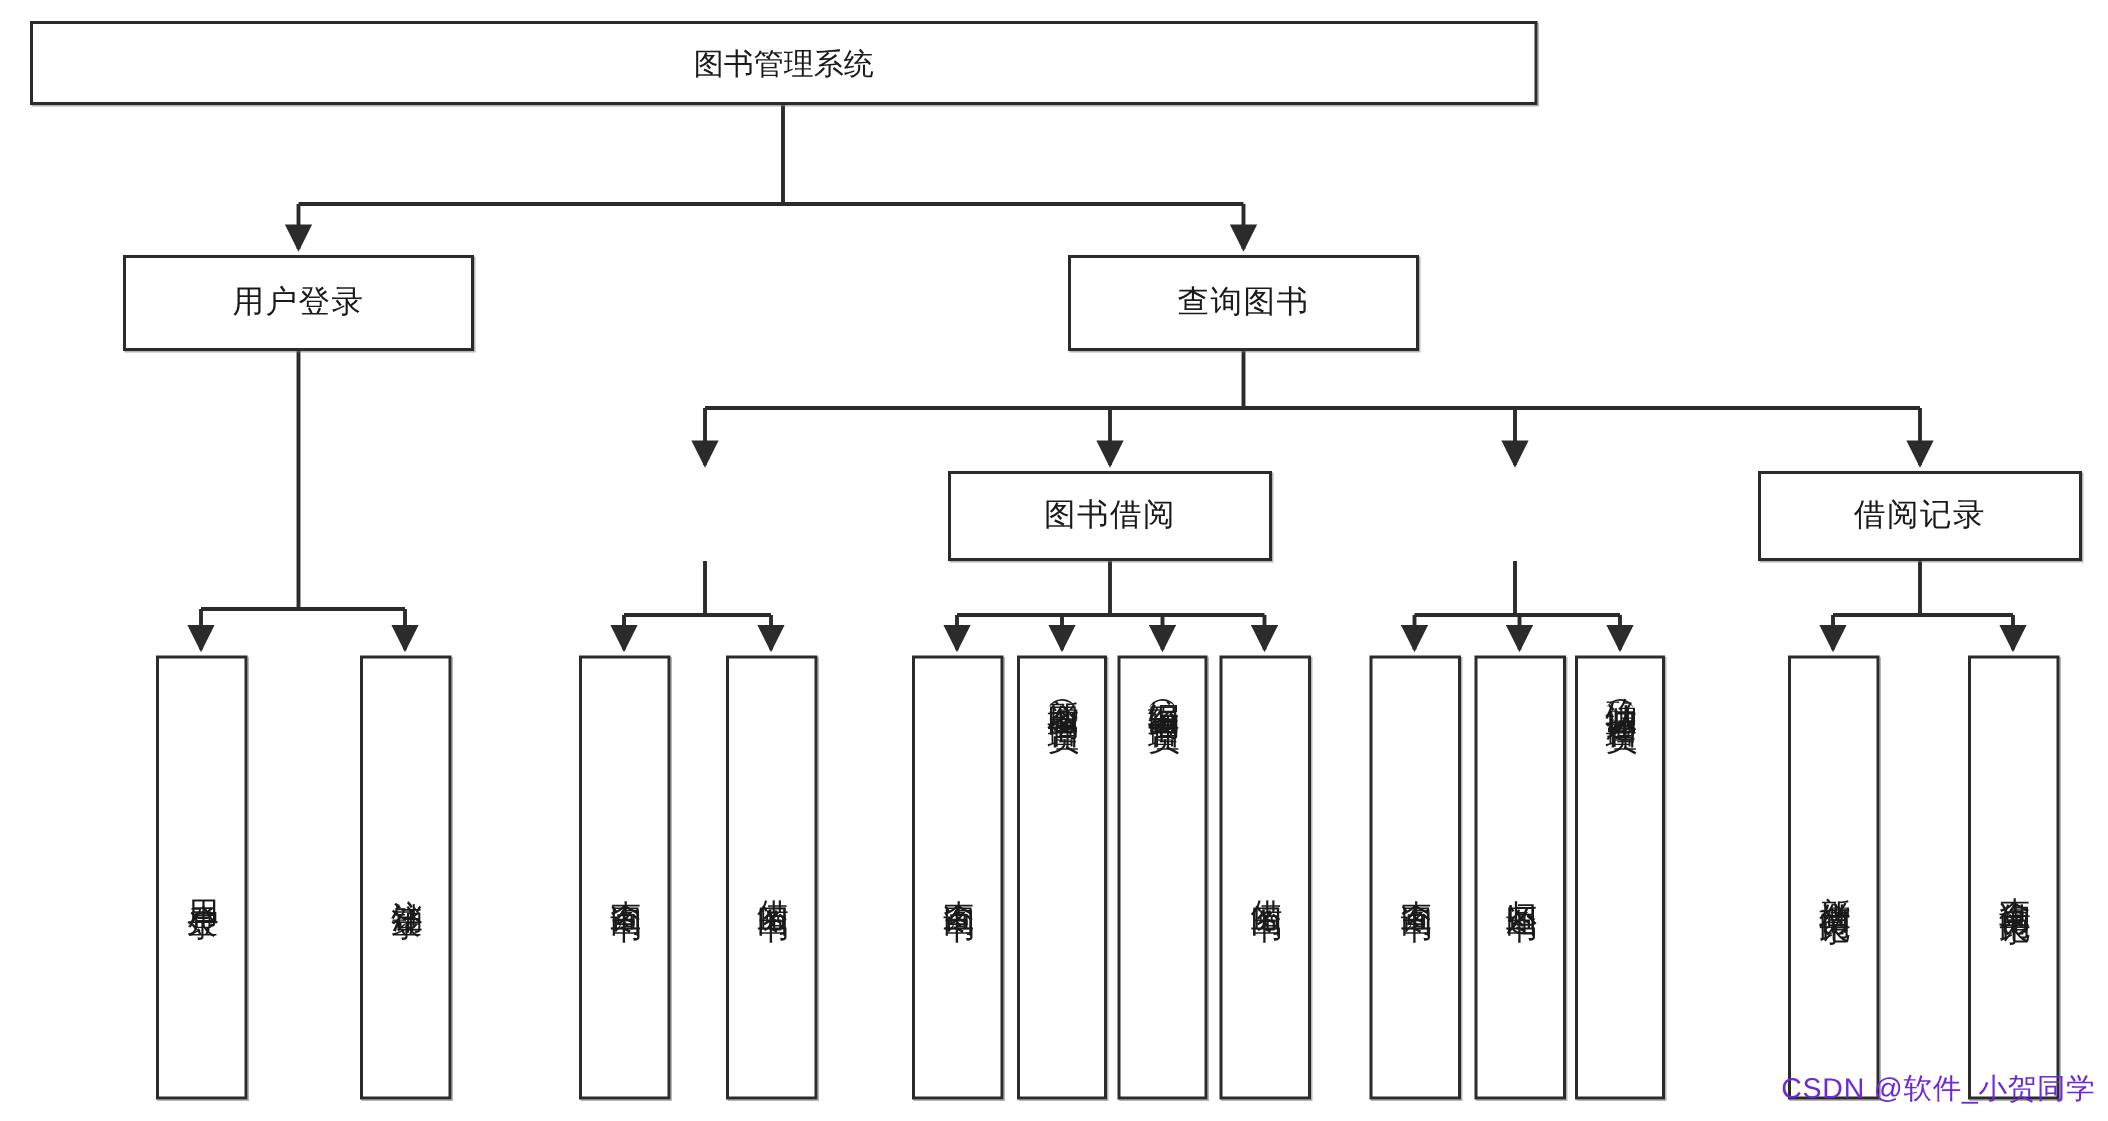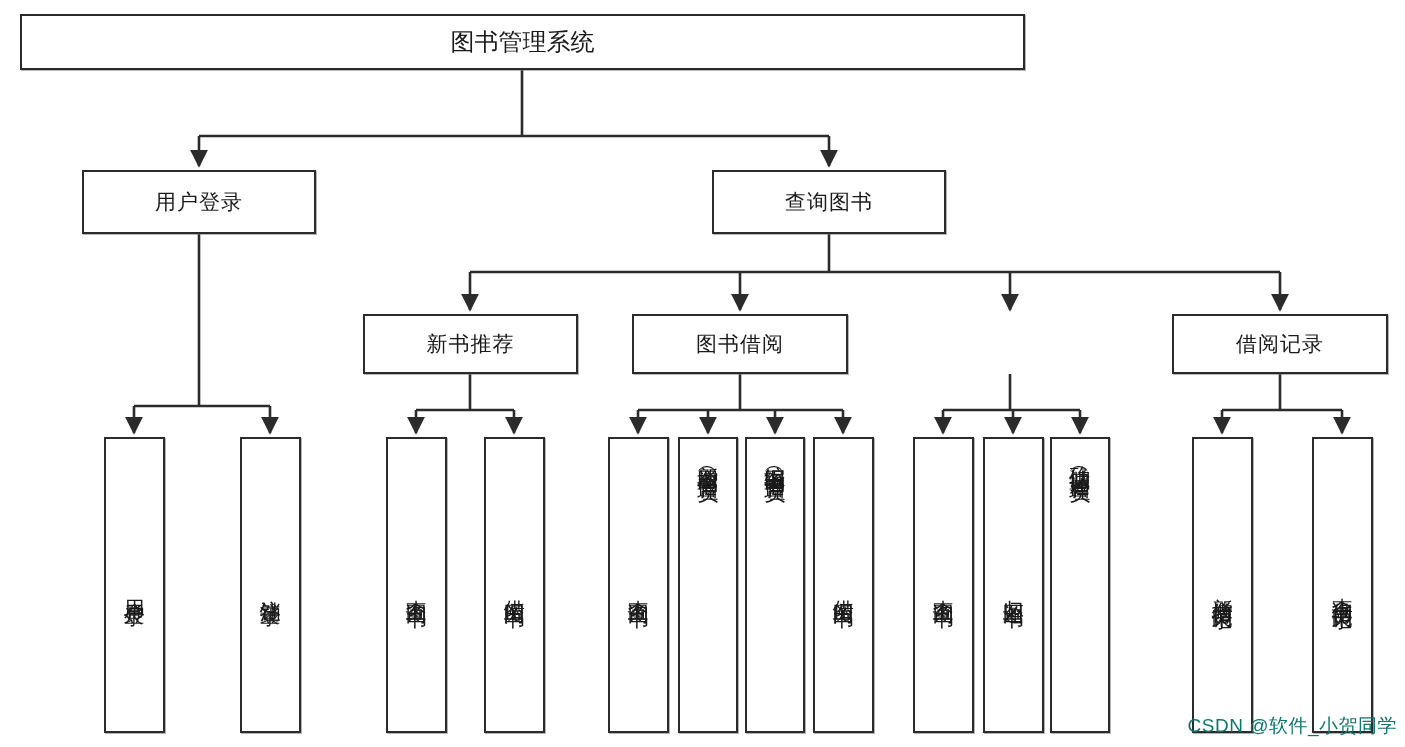--- a/index.html
+++ b/index.html
@@ -35,21 +35,21 @@
     justify-content: center;
     color: #1a1a1a;
     box-shadow: 1px 1px 0 rgba(120,120,120,0.55);
   }
   .node.h {
     font-size: 21px;
     letter-spacing: 1px;
     line-height: 1.2;
   }
   .node.root {
-    font-size: 24px;
+    font-size: 20px;
   }
   .node.leaf {
     align-items: flex-start;
     justify-content: center;
     padding-top: 6px;
   }
   .vtext {
     writing-mode: vertical-rl;
     text-orientation: upright;
     font-size: 21px;
@@ -67,21 +67,21 @@
   }
   .leafwrap.top {
     align-items: flex-start;
     padding-top: 4px;
   }
   #watermark {
     position: absolute;
     right: 8px;
     bottom: 8px;
     font-size: 19px;
-    color: #0f766e;
+    color: #6d28d9;
     letter-spacing: 0.5px;
     white-space: nowrap;
     user-select: none;
   }
 </style>
 </head>
 <body>
 
 <div id="canvas">
 
@@ -140,23 +140,20 @@
     <span>图书管理系统</span>
   </div>
 
   <div class="node h" id="node-l2-0" style="left: 82px; top: 170px; width: 234px; height: 64px;">
     <span>用户登录</span>
   </div>
   <div class="node h" id="node-l2-1" style="left: 712px; top: 170px; width: 234px; height: 64px;">
     <span>查询图书</span>
   </div>
 
-  <div class="node h" id="node-l3-0" style="left: 363px; top: 314px; width: 215px; height: 60px;">
-    <span>新书推荐</span>
-  </div>
   <div class="node h" id="node-l3-1" style="left: 632px; top: 314px; width: 216px; height: 60px; text-align: center;">
     <span>图书借阅</span>
   </div>
   <div class="node h" id="node-l3-3" style="left: 1172px; top: 314px; width: 216px; height: 60px;">
     <span>借阅记录</span>
   </div>
 
   <div class="node leaf" id="node-leaf-0" style="left: 104px; top: 437px; width: 61px; height: 296px;">
     <div class="leafwrap">
         <span class="vtext">用户登录</span>

